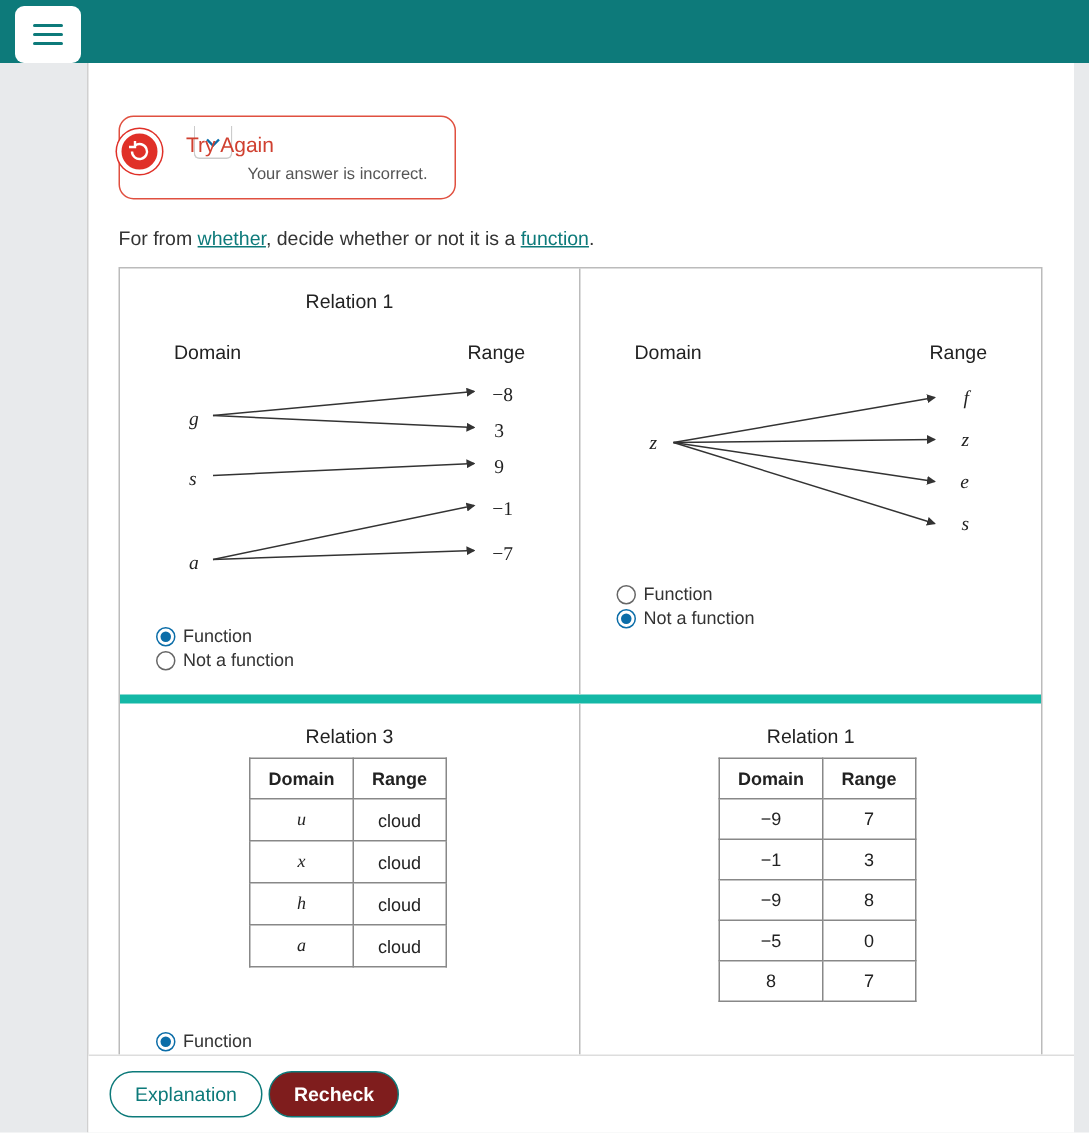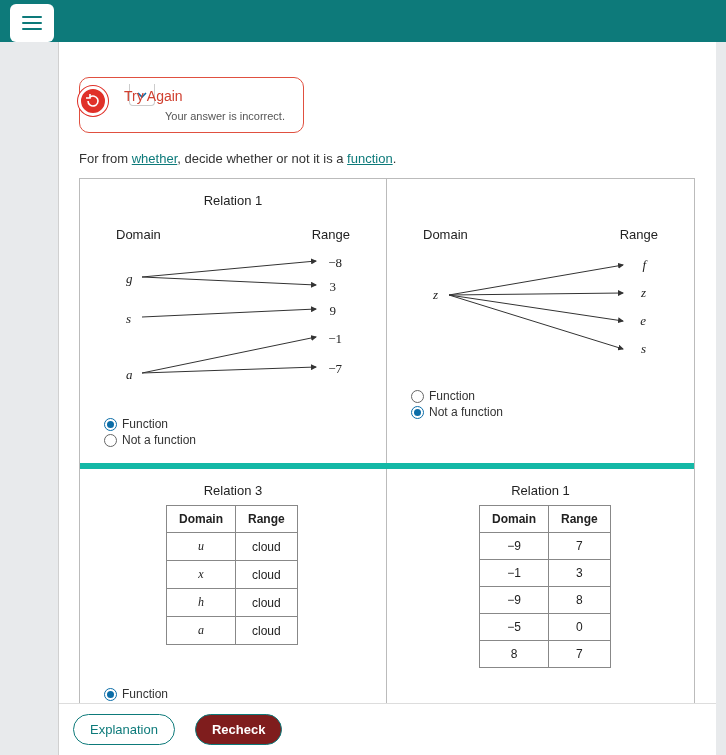--- a/index.html
+++ b/index.html
@@ -160,21 +160,21 @@
   .tbl th { font-weight: 600; }
   .tbl .it { font-style: italic; font-family: Georgia, serif; }
 
   .bottom-bar {
     position: absolute;
     bottom: 0; left: 0;
     width: 100%;
     background: #fff;
     border-top: 1px solid #ddd;
     padding: 10px 14px;
-    display: flex; gap: 20px;
+    display: flex; gap: 4px;
   }
   .btn {
     border-radius: 18px;
     padding: 7px 16px;
     font-size: 13px;
     cursor: pointer;
     border: 1px solid #0d7a7a;
   }
   .btn-outline { background: #fff; color: #0d7a7a; }
   .btn-solid { background: #7f1d1d; color: #fff; font-weight: 600; }

